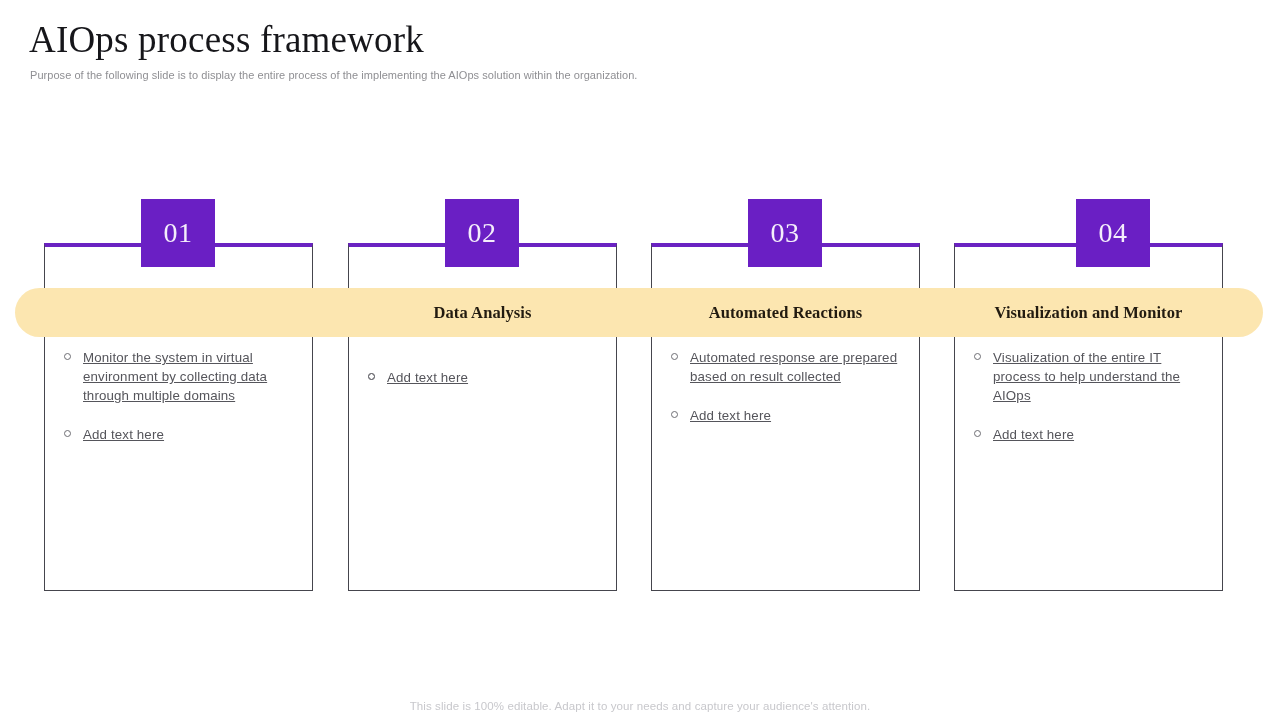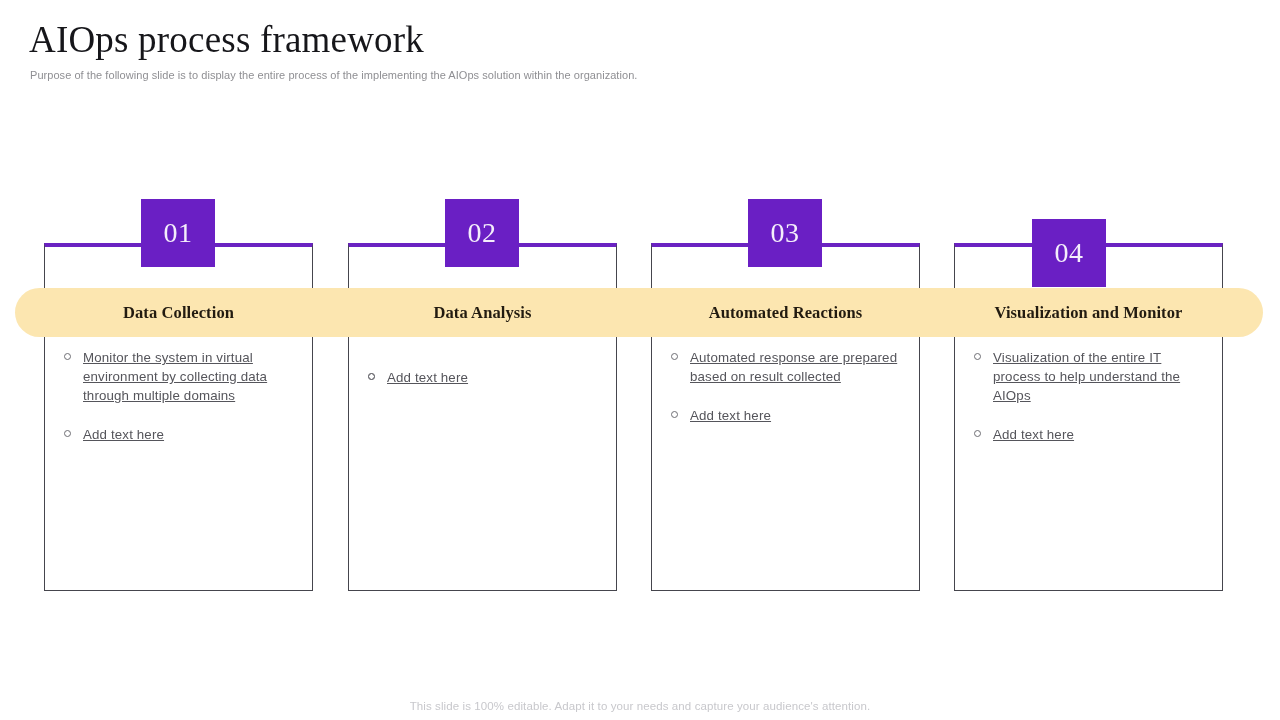--- a/index.html
+++ b/index.html
@@ -114,21 +114,21 @@
     font-size: 28px;
     font-weight: 400;
     display: flex;
     align-items: center;
     justify-content: center;
     letter-spacing: 0.5px;
   }
   .badge.b1 { left: 141px; }
   .badge.b2 { left: 445px; }
   .badge.b3 { left: 748px; }
-  .badge.b4 { left: 1032px; margin-top: 20px; }
+  .badge.b4 { left: 1076px; }
 
   
   .band {
     position: absolute;
     left: 15px;
     top: 288px;
     width: 1248px;
     height: 49px;
     background: #FCE6B0;
     border-radius: 25px;
@@ -231,21 +231,20 @@
           <li class="bullet-item">
             <span class="bullet-marker"></span>
             <span>Add text here</span>
           </li>
         </ul>
       </div>
     </div>
 
     <div class="band"></div>
 
-    <div class="band-label l1">Data Collection</div>
     <div class="band-label l2">Data Analysis</div>
     <div class="band-label l3">Automated Reactions</div>
     <div class="band-label l4">Visualization and Monitor</div>
 
     <div class="badge b1">01</div>
     <div class="badge b2">02</div>
     <div class="badge b3">03</div>
     <div class="badge b4">04</div>
 
   </div>

